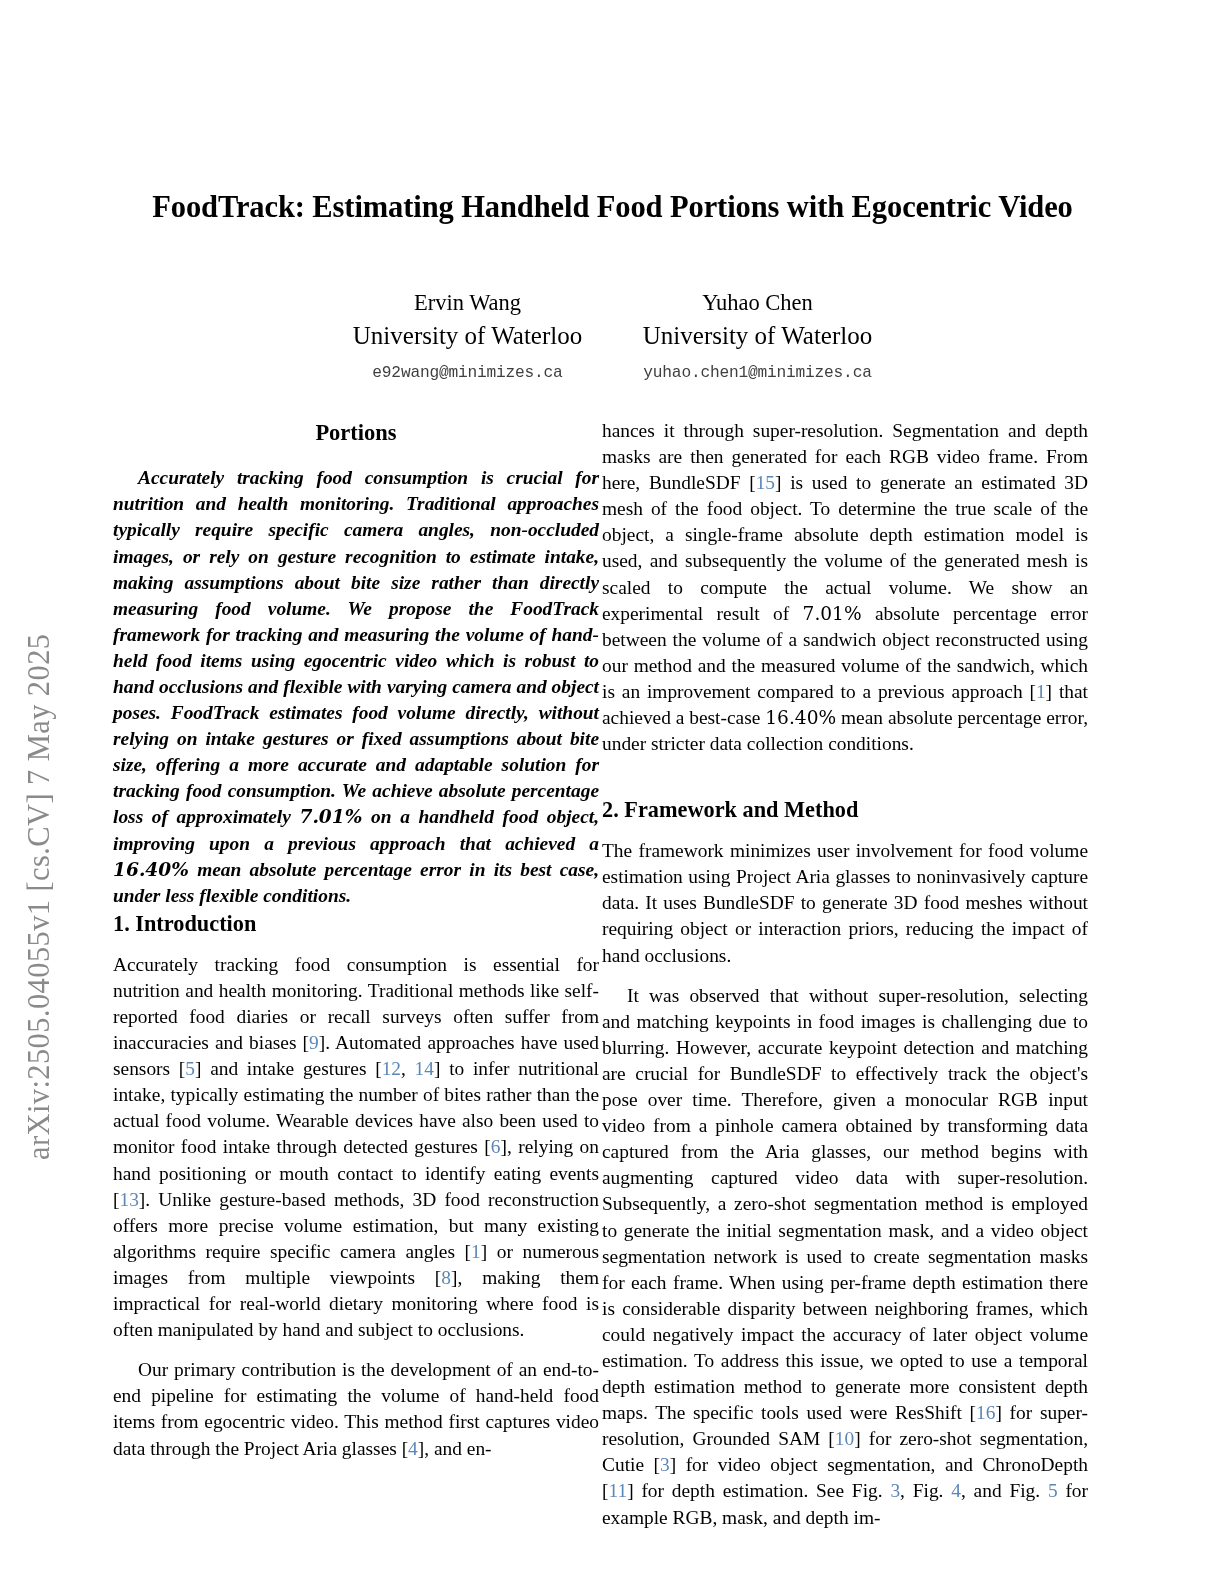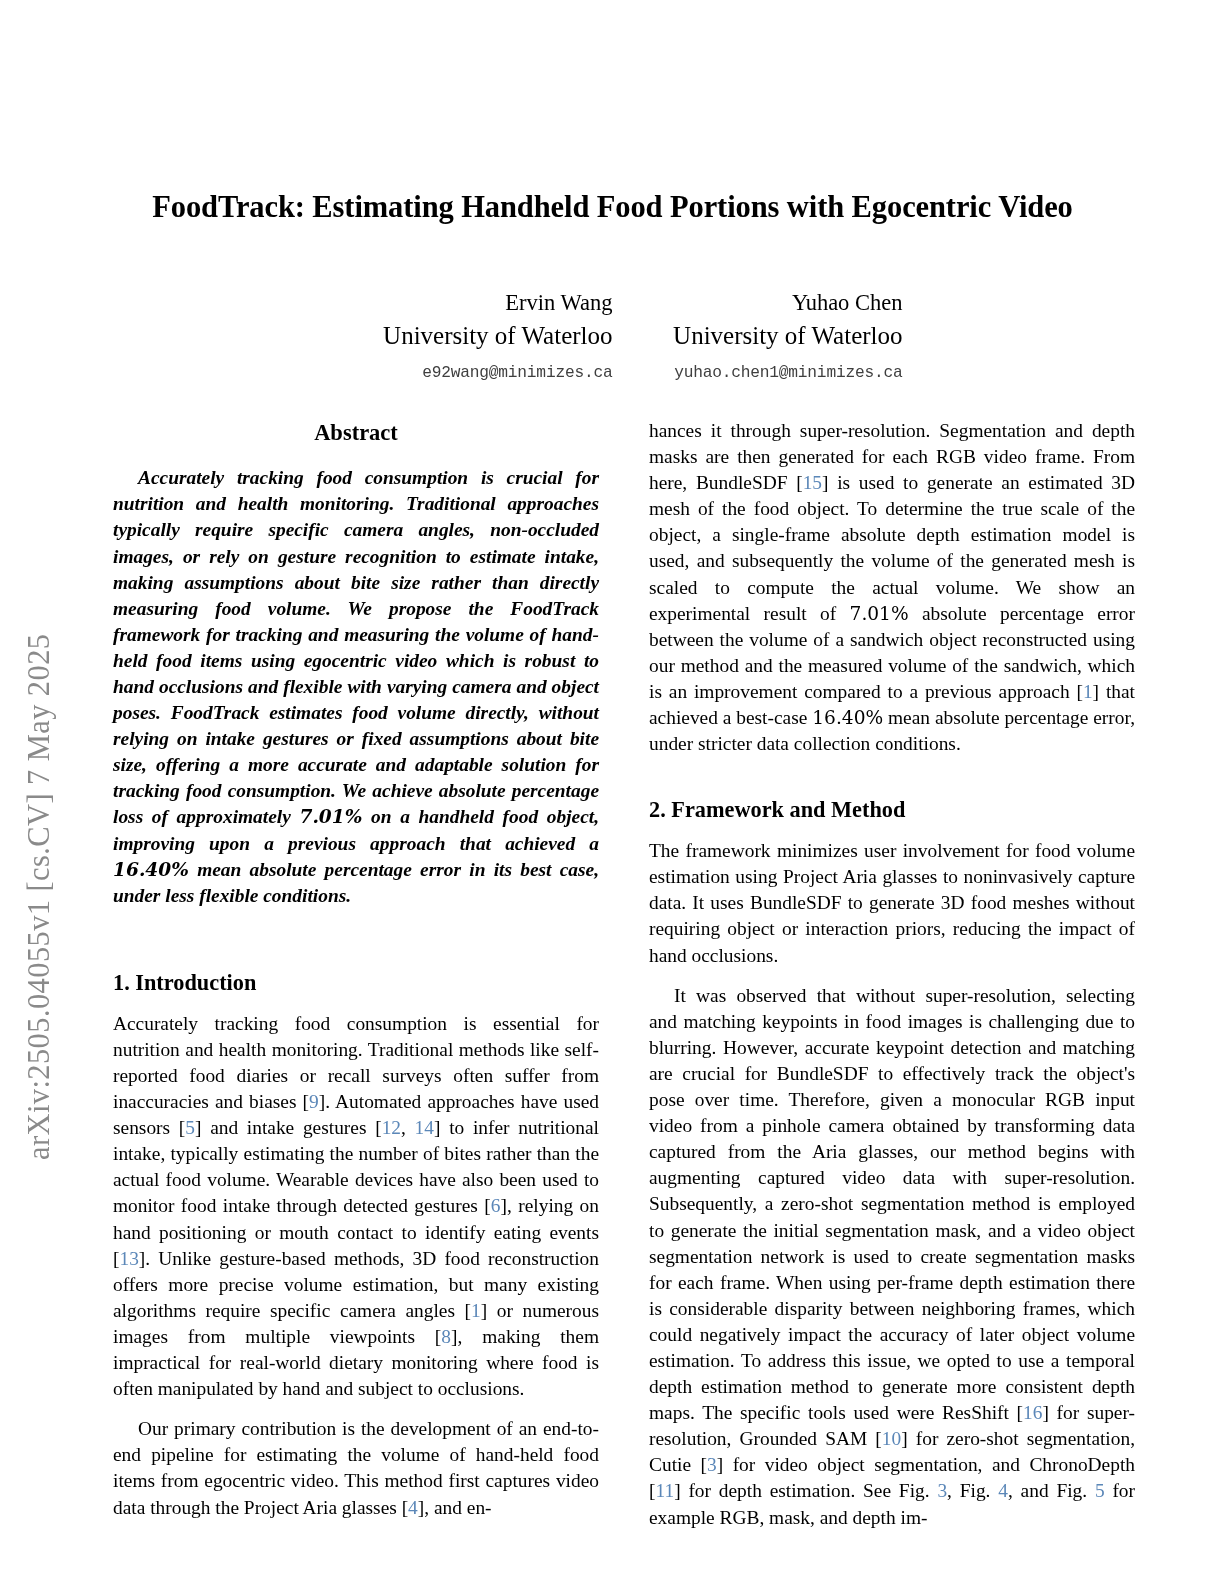--- a/index.html
+++ b/index.html
@@ -57,21 +57,21 @@
     line-height: 1.25;
     letter-spacing: -0.1px;
   }
   #author-block {
     display: flex;
     justify-content: center;
     margin-top: 62px;
   }
   .author {
     width: 290px;
-    text-align: right;
+    text-align: center;
   }
   .author-name {
     font-size: 22.5px;
     line-height: 1.35;
   }
   .author-affil {
     font-size: 25px;
     line-height: 1.35;
   }
   .author-email {
@@ -87,21 +87,21 @@
     position: absolute;
     top: 418px;
     width: 486px;
     font-size: 19.4px;
     line-height: 1.345;
     text-align: justify;
     text-justify: inter-word;
     hyphens: manual;
   }
   #col-left  { left: 113px; }
-  #col-right { left: 649px; }
+  #col-right { left: 602px; }
 
   .abstract-title {
     font-size: 22.5px;
     font-weight: bold;
     text-align: center;
     margin: 0 0 17px 0;
   }
   .abstract-body {
     font-style: italic;
     font-size: 19.4px;
@@ -109,21 +109,21 @@
     text-align: justify;
   }
   .abstract-body p { margin: 0; text-indent: 25px; font-weight: bold; }
 
   .section-heading {
     font-size: 22.3px;
     font-weight: bold;
     text-align: left;
     margin: 0 0 13px 0;
   }
-  #intro-heading { margin-top: 59px; }
+  #intro-heading { }
   #method-heading { margin-top: 38px; }
 
   .para { margin: 0; text-indent: 25px; }
   .para.noindent { text-indent: 0; }
   .para + .para { margin-top: 14px; }
 
   .cite { color: #5b87b8; }
   .numeric { font-family: "DejaVu Serif", "Liberation Serif", serif; font-size: 18.6px; }
 </style>
 </head>
@@ -146,21 +146,21 @@
       </div>
       <div class="author">
         <div class="author-name">Yuhao Chen</div>
         <div class="author-affil">University of Waterloo</div>
         <div class="author-email">yuhao.chen1@minimizes.ca</div>
       </div>
     </div>
   </div>
 
   <div class="column" id="col-left">
-    <div class="abstract-title">Abstract</div>
+    <div class="abstract-title">Portions</div>
     <div class="abstract-body">
       <p class="para">Accurately tracking food consumption is crucial for nutrition and health monitoring. Traditional approaches typically require specific camera angles, non-occluded images, or rely on gesture recognition to estimate intake, making assumptions about bite size rather than directly measuring food volume. We propose the FoodTrack framework for tracking and measuring the volume of hand-held food items using egocentric video which is robust to hand occlusions and flexible with varying camera and object poses. FoodTrack estimates food volume directly, without relying on intake gestures or fixed assumptions about bite size, offering a more accurate and adaptable solution for tracking food consumption. We achieve absolute percentage loss of approximately <span class="numeric">7.01%</span> on a handheld food object, improving upon a previous approach that achieved a <span class="numeric">16.40%</span> mean absolute percentage error in its best case, under less flexible conditions.</p>
     </div>
 
     <div class="section-heading" id="intro-heading">1. Introduction</div>
     <p class="para noindent">Accurately tracking food consumption is essential for nutrition and health monitoring. Traditional methods like self-reported food diaries or recall surveys often suffer from inaccuracies and biases [<span class="cite">9</span>]. Automated approaches have used sensors [<span class="cite">5</span>] and intake gestures [<span class="cite">12</span>, <span class="cite">14</span>] to infer nutritional intake, typically estimating the number of bites rather than the actual food volume. Wearable devices have also been used to monitor food intake through detected gestures [<span class="cite">6</span>], relying on hand positioning or mouth contact to identify eating events [<span class="cite">13</span>]. Unlike gesture-based methods, 3D food reconstruction offers more precise volume estimation, but many existing algorithms require specific camera angles [<span class="cite">1</span>] or numerous images from multiple viewpoints [<span class="cite">8</span>], making them impractical for real-world dietary monitoring where food is often manipulated by hand and subject to occlusions.</p>
     <p class="para">Our primary contribution is the development of an end-to-end pipeline for estimating the volume of hand-held food items from egocentric video. This method first captures video data through the Project Aria glasses [<span class="cite">4</span>], and en-</p>
   </div>
 
   <div class="column" id="col-right">

